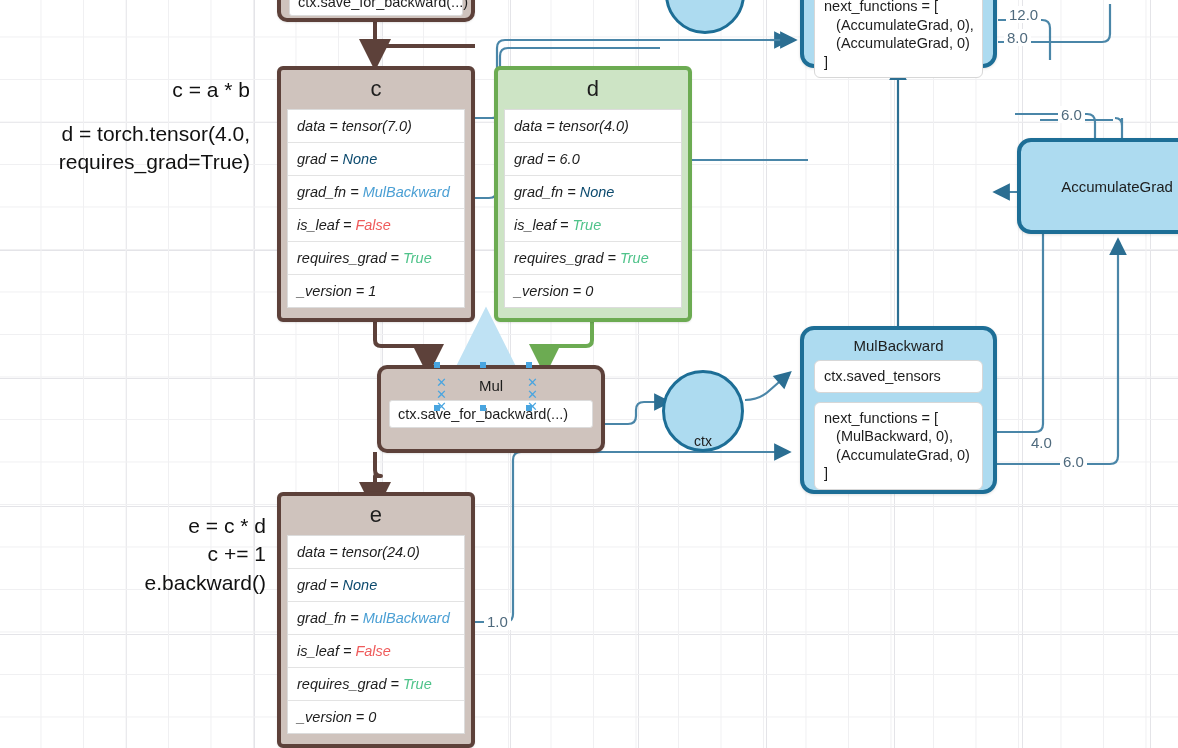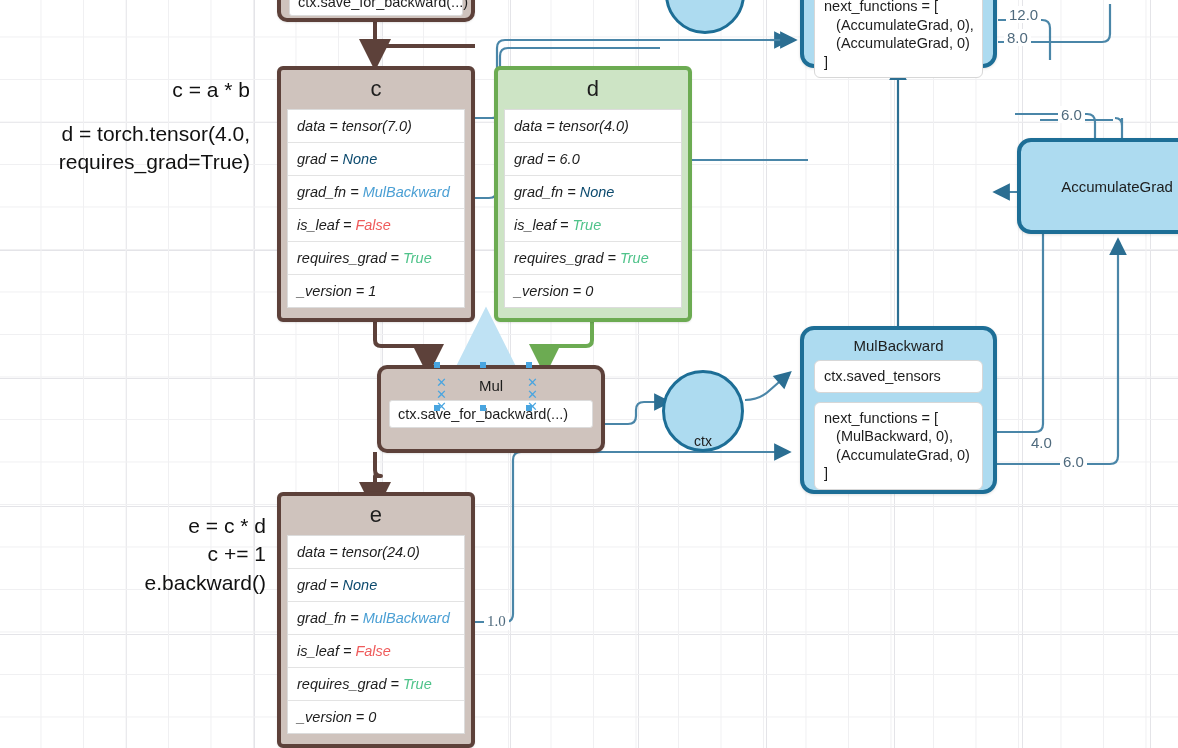--- a/index.html
+++ b/index.html
@@ -253,21 +253,21 @@
 
 <div class="fn-plain" style="left:1017px;top:138px;width:200px;height:96px;">
   <span>AccumulateGrad</span>
 </div>
 
 <div class="edge-label" style="left:1006px;top:6px;">12.0</div>
 <div class="edge-label" style="left:1004px;top:29px;">8.0</div>
 <div class="edge-label" style="left:1058px;top:106px;">6.0</div>
 <div class="edge-label" style="left:1028px;top:422px;margin-top:12px;">4.0</div>
 <div class="edge-label" style="left:1060px;top:453px;">6.0</div>
-<div class="edge-label" style="left:484px;top:613px;font-family:Liberation Serif, serif;">1.0</div>
+<div class="edge-label" style="left:484px;top:613px;">1.0</div>
 
 <div class="tensor-node brown" style="left:277px;top:492px;width:198px;height:256px;">
   <div class="tensor-title">e</div>
   <div class="rows">
     <div class="row"><span>data = </span><span>tensor(24.0)</span></div>
     <div class="row"><span>grad = </span><span class="v-none">None</span></div>
     <div class="row"><span>grad_fn = </span><span class="v-blue">MulBackward</span></div>
     <div class="row"><span>is_leaf = </span><span class="v-red">False</span></div>
     <div class="row"><span>requires_grad = </span><span class="v-green">True</span></div>
     <div class="row"><span>_version = 0</span></div>

